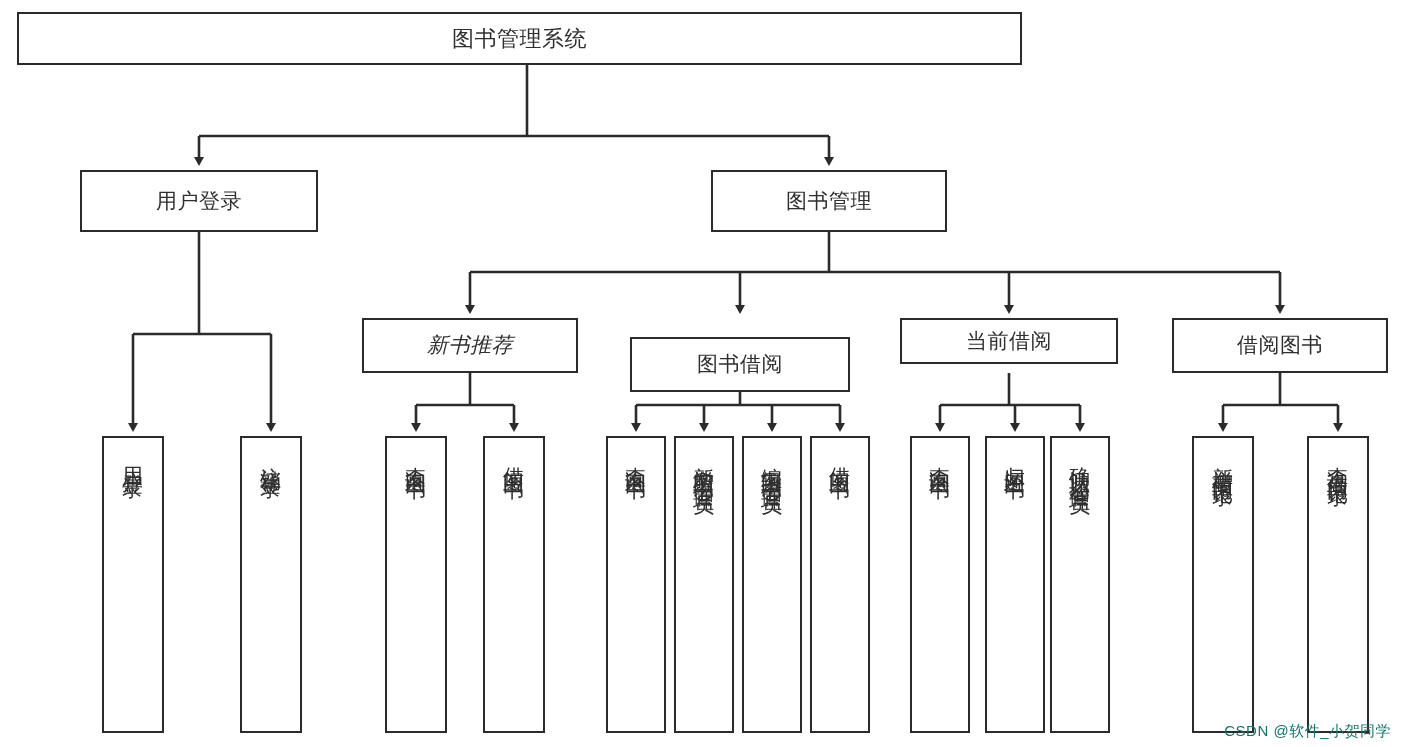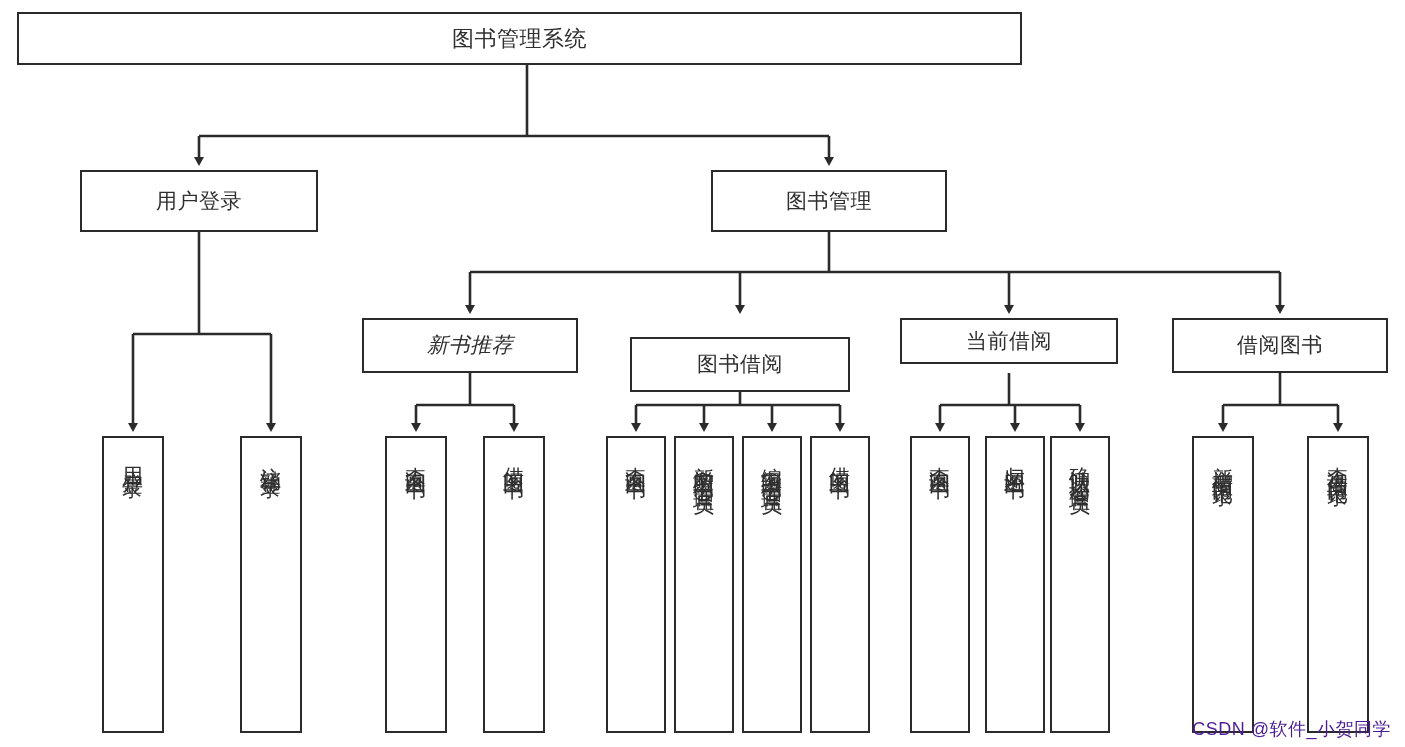--- a/index.html
+++ b/index.html
@@ -57,22 +57,22 @@
     line-height: 1;
     margin: 0 auto;
   }
   .root-label {
     font-size: 22px;
   }
   .watermark {
     position: absolute;
     right: 14px;
     bottom: 6px;
-    color: #4c1d95;
-    font-size: 18px;
+    color: #0f766e;
+    font-size: 15px;
     letter-spacing: 0.5px;
     white-space: nowrap;
     user-select: none;
   }
 </style>
 </head>
 <body>
 
 <div id="diagram-root">
 

